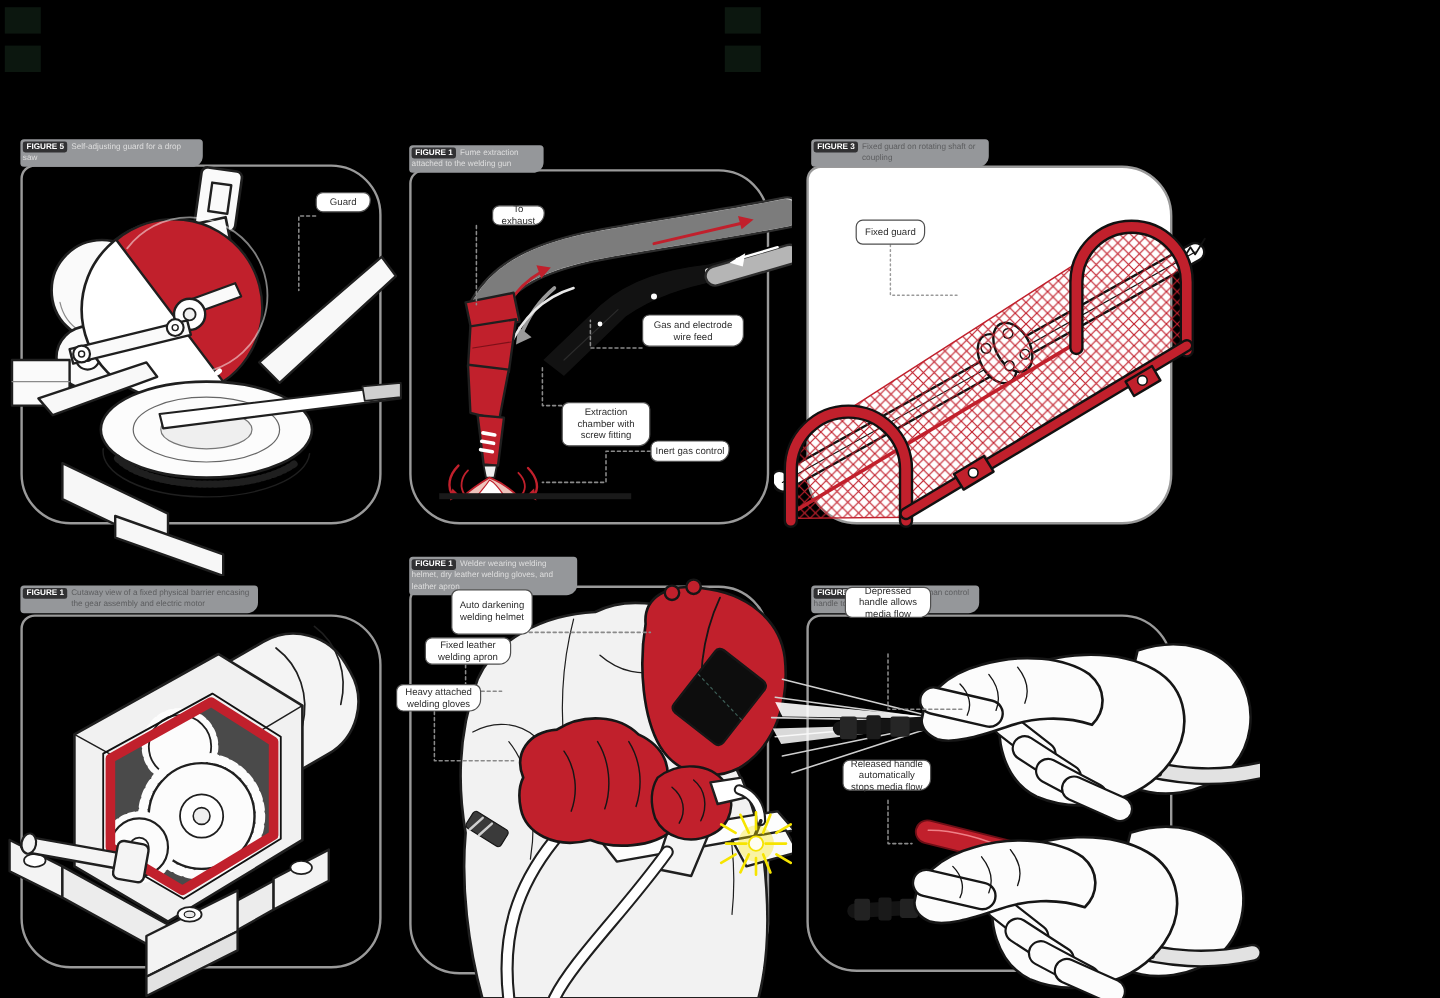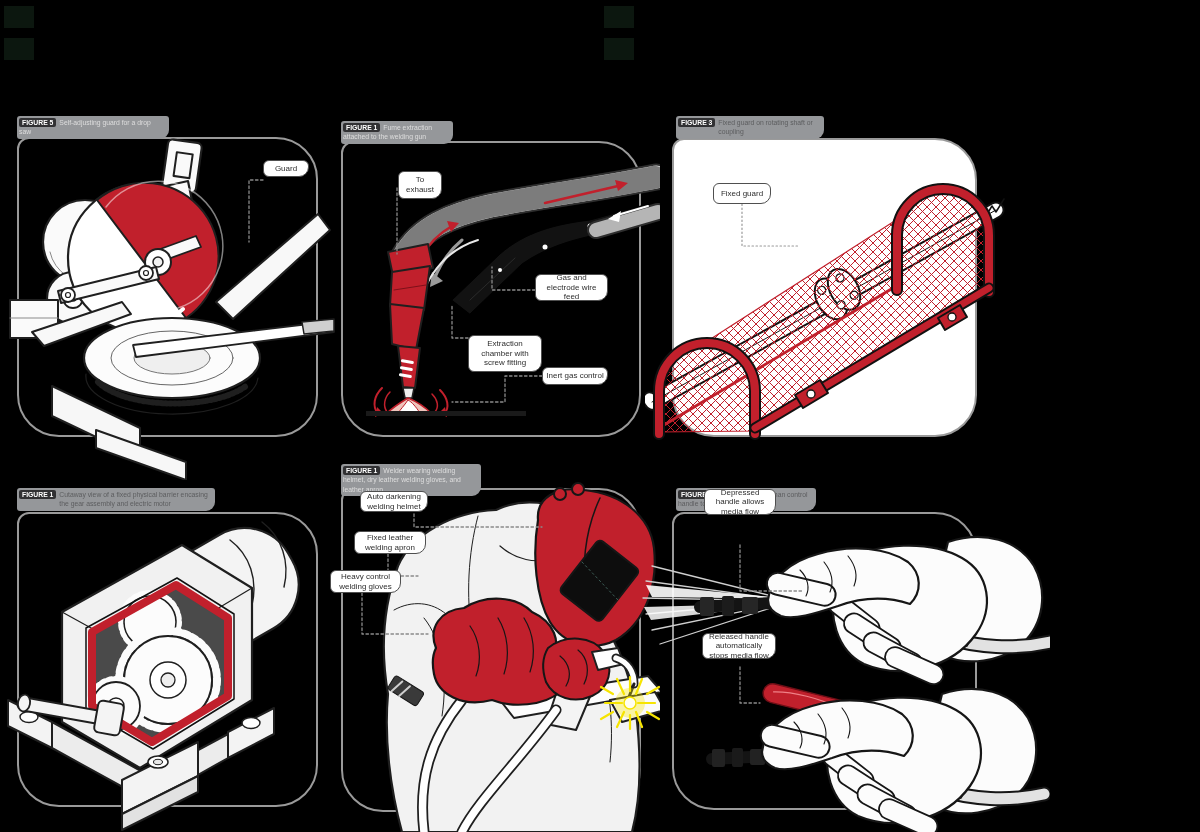--- a/index.html
+++ b/index.html
@@ -172,22 +172,22 @@
       </g>
       <rect x="366" y="411" width="160" height="5" fill="#1a1a1a"></rect>
       <g>
         <path d="M 397 188 V 254" stroke="#8a8a8a" stroke-width="1.3" stroke-dasharray="2.5 2.5" fill="none"></path>
         <path d="M 535 290 H 492 V 267" stroke="#8a8a8a" stroke-width="1.3" stroke-dasharray="2.5 2.5" fill="none"></path>
         <path d="M 468 338 H 452 V 306" stroke="#8a8a8a" stroke-width="1.3" stroke-dasharray="2.5 2.5" fill="none"></path>
         <path d="M 542 376 H 505 V 402 H 452" stroke="#8a8a8a" stroke-width="1.3" stroke-dasharray="2.5 2.5" fill="none"></path>
       </g>
     </g>
   </svg>
-  <div class="callout" style="left:398px;top:171px;width:44px;height:28px">To exhaust</div>
-  <div class="callout" style="left:535px;top:274px;width:73px;height:27px">Gas and electrode wire feed</div>
+  <div class="callout" style="left:410px;top:171px;width:44px;height:17px">To exhaust</div>
+  <div class="callout" style="left:535px;top:262px;width:85px;height:27px">Gas and electrode wire feed</div>
   <div class="callout" style="left:468px;top:335px;width:74px;height:37px">Extraction chamber with screw fitting</div>
   <div class="callout" style="left:542px;top:367px;width:66px;height:18px">Inert gas control</div>
 </div>
 
 <div>
   <div class="frame white" style="left:672px;top:138px;width:305px;height:299px"></div>
   <div class="tab inline" style="left:676px;top:116px;width:148px">
     <span class="chip">FIGURE 3</span>
       <span class="cap dark">Fixed guard on rotating shaft or coupling</span>
   </div>
@@ -354,23 +354,23 @@
         <path d="M638 703 L655 703 M647 694 L659 687 M647 712 L659 719 M636 694 L642 679 M636 712 L642 727 M624 694 L617 679 M624 712 L617 727 M622 703 L605 703 M613 694 L601 687 M613 712 L601 719 M630 691 L630 677 M630 715 L630 729" stroke="#f6e400" stroke-width="2.2" fill="none"></path>
         <circle cx="630" cy="703" r="6" fill="#fffef0" stroke="#f6e400" stroke-width="1.5"></circle>
       </g>
       <g>
         <path d="M 414 514 V 527 H 542" stroke="#8a8a8a" stroke-width="1.3" stroke-dasharray="2.5 2.5" fill="none"></path>
         <path d="M 388 554 V 576 H 418" stroke="#8a8a8a" stroke-width="1.3" stroke-dasharray="2.5 2.5" fill="none"></path>
         <path d="M 362 593 V 634 H 428" stroke="#8a8a8a" stroke-width="1.3" stroke-dasharray="2.5 2.5" fill="none"></path>
       </g>
     </g>
   </svg>
-  <div class="callout" style="left:360px;top:491px;width:68px;height:21px">Auto darkening welding helmet</div>
+  <div class="callout" style="left:376px;top:491px;width:68px;height:38px">Auto darkening welding helmet</div>
   <div class="callout" style="left:354px;top:531px;width:72px;height:23px">Fixed leather welding apron</div>
-  <div class="callout" style="left:330px;top:570px;width:71px;height:23px">Heavy control welding gloves</div>
+  <div class="callout" style="left:330px;top:570px;width:71px;height:23px">Heavy attached welding gloves</div>
 </div>
 
 <div>
   <div class="frame" style="left:672px;top:512px;width:305px;height:298px"></div>
   <div class="tab" style="left:676px;top:488px;width:140px">
     <span class="chip">FIGURE 4</span><span class="cap dark">Nozzle with dead man control handle to cut off spray</span>
   </div>
   <svg class="illus" xmlns="http://www.w3.org/2000/svg" style="left:640px;top:480px;width:410px;height:352px" viewBox="640 480 410 352">
     <g stroke-linejoin="round" stroke-linecap="round">
       <g>

